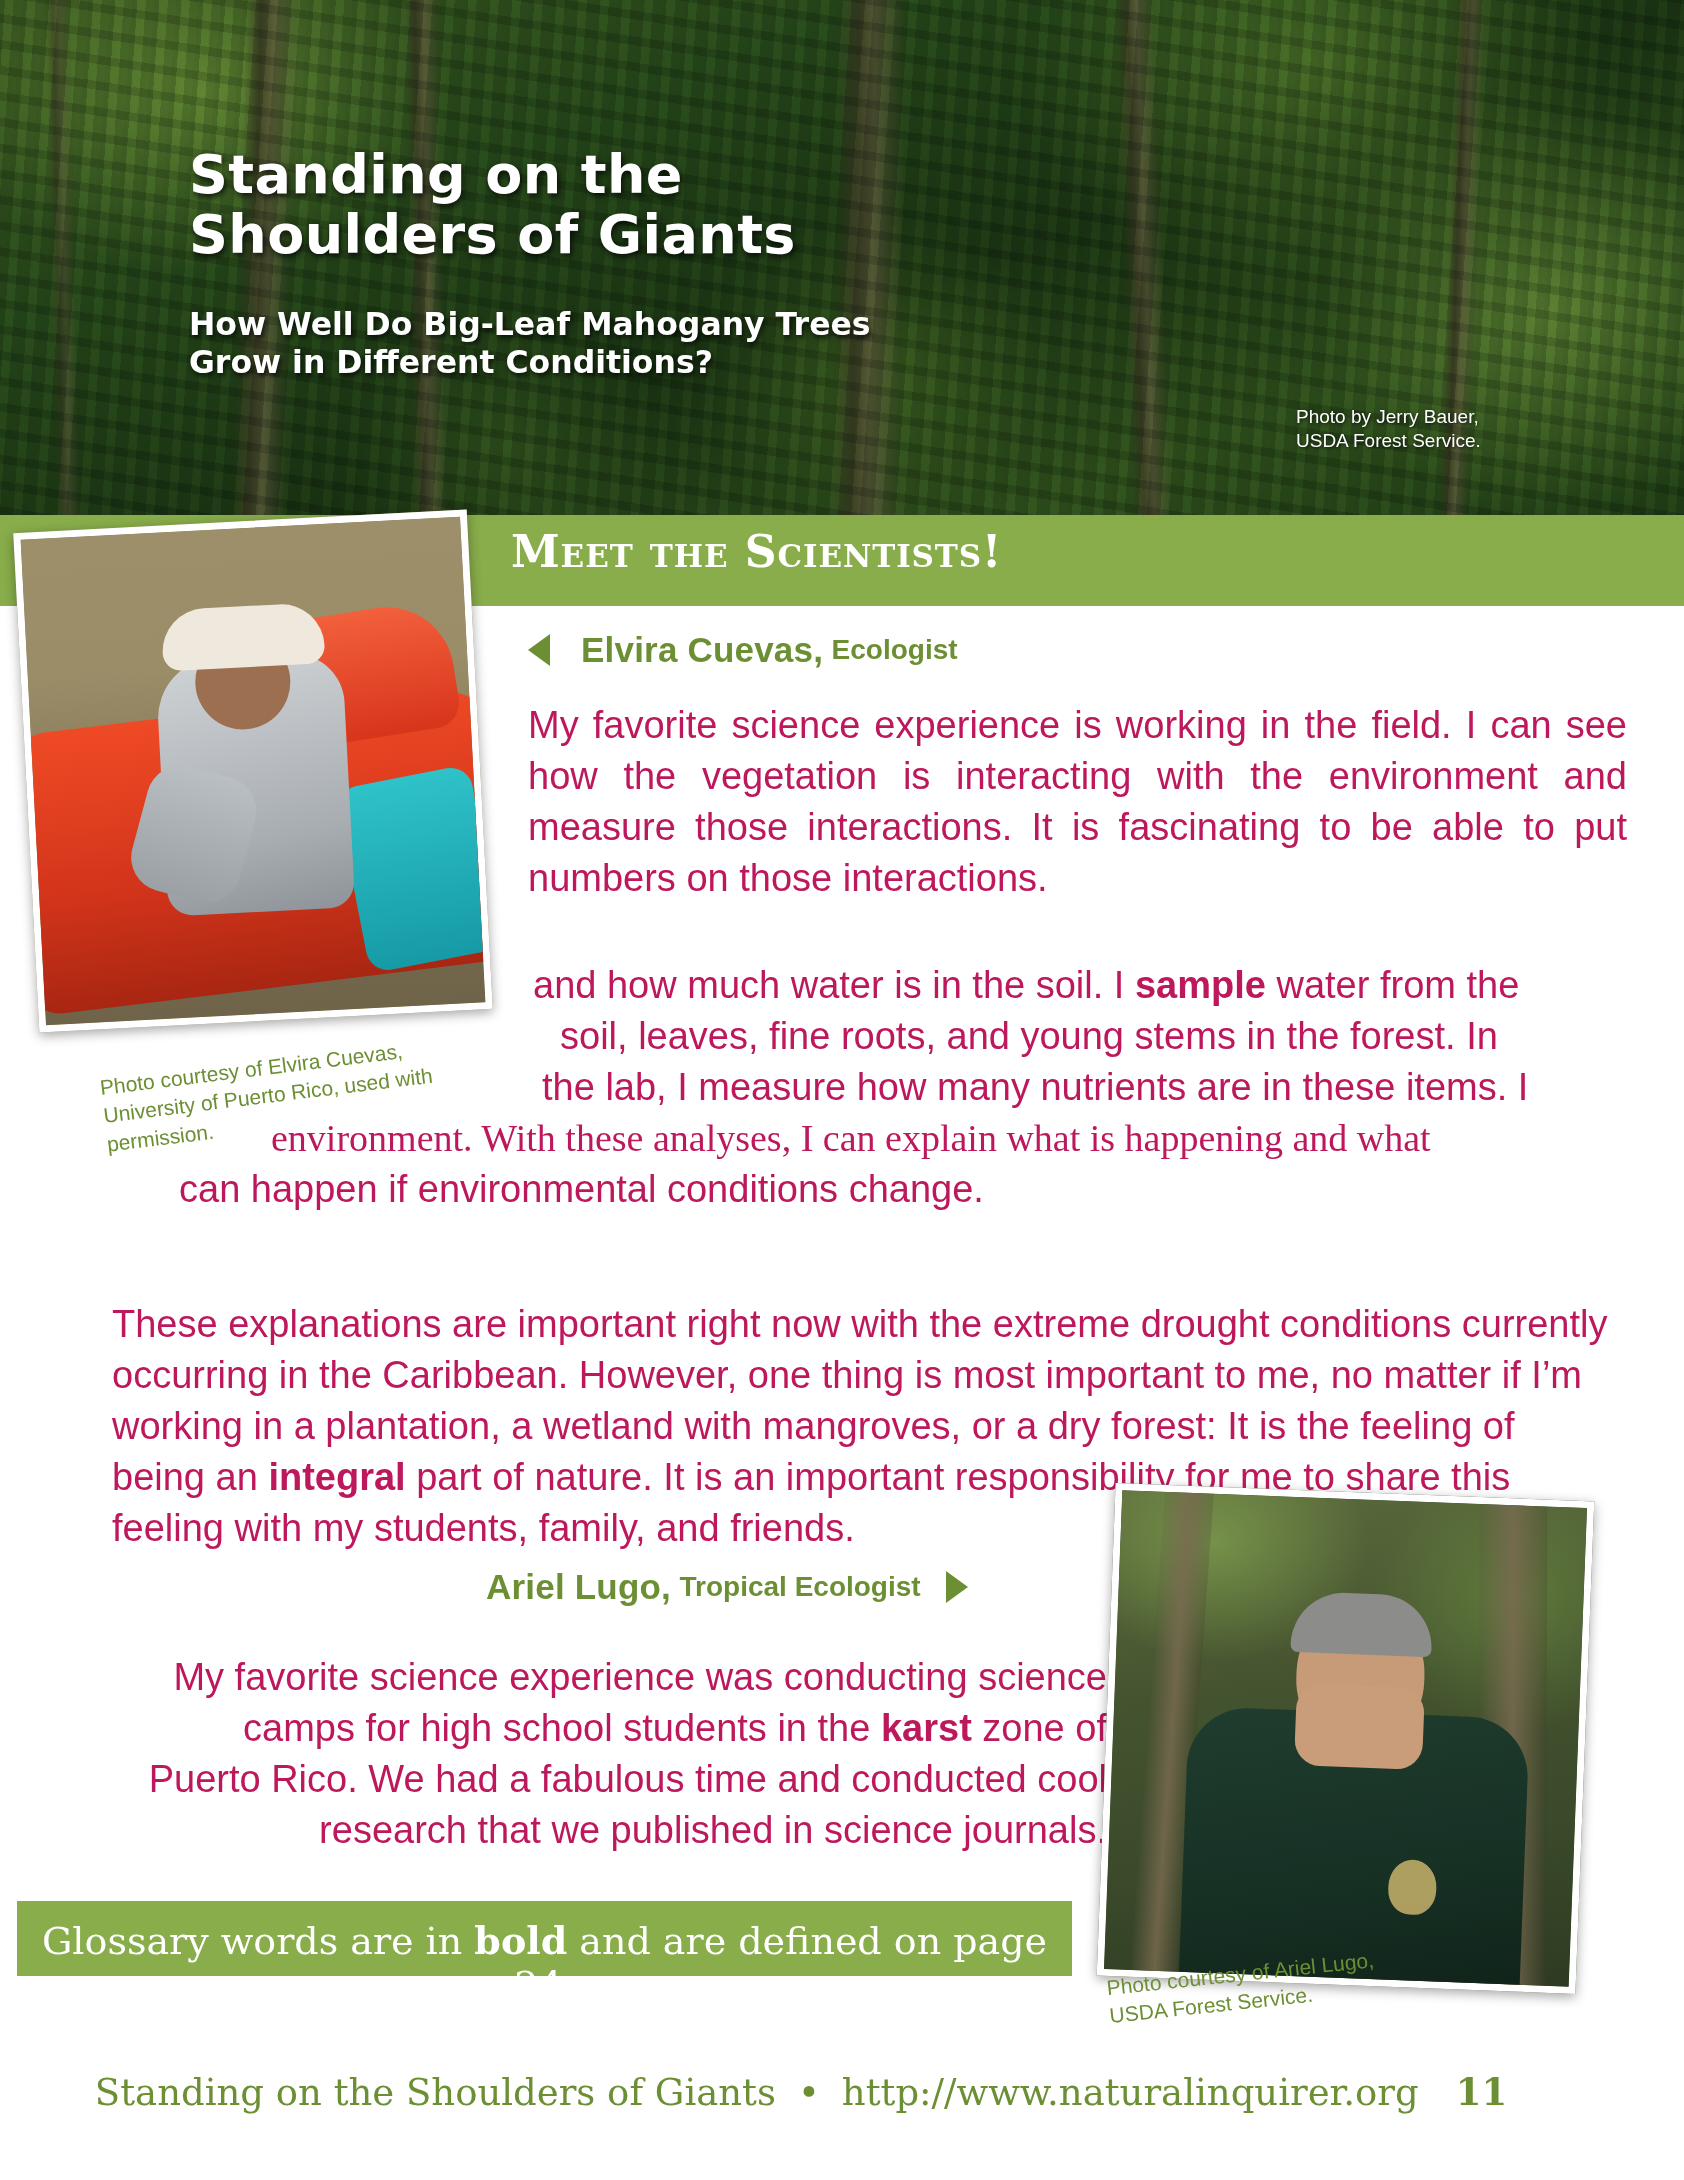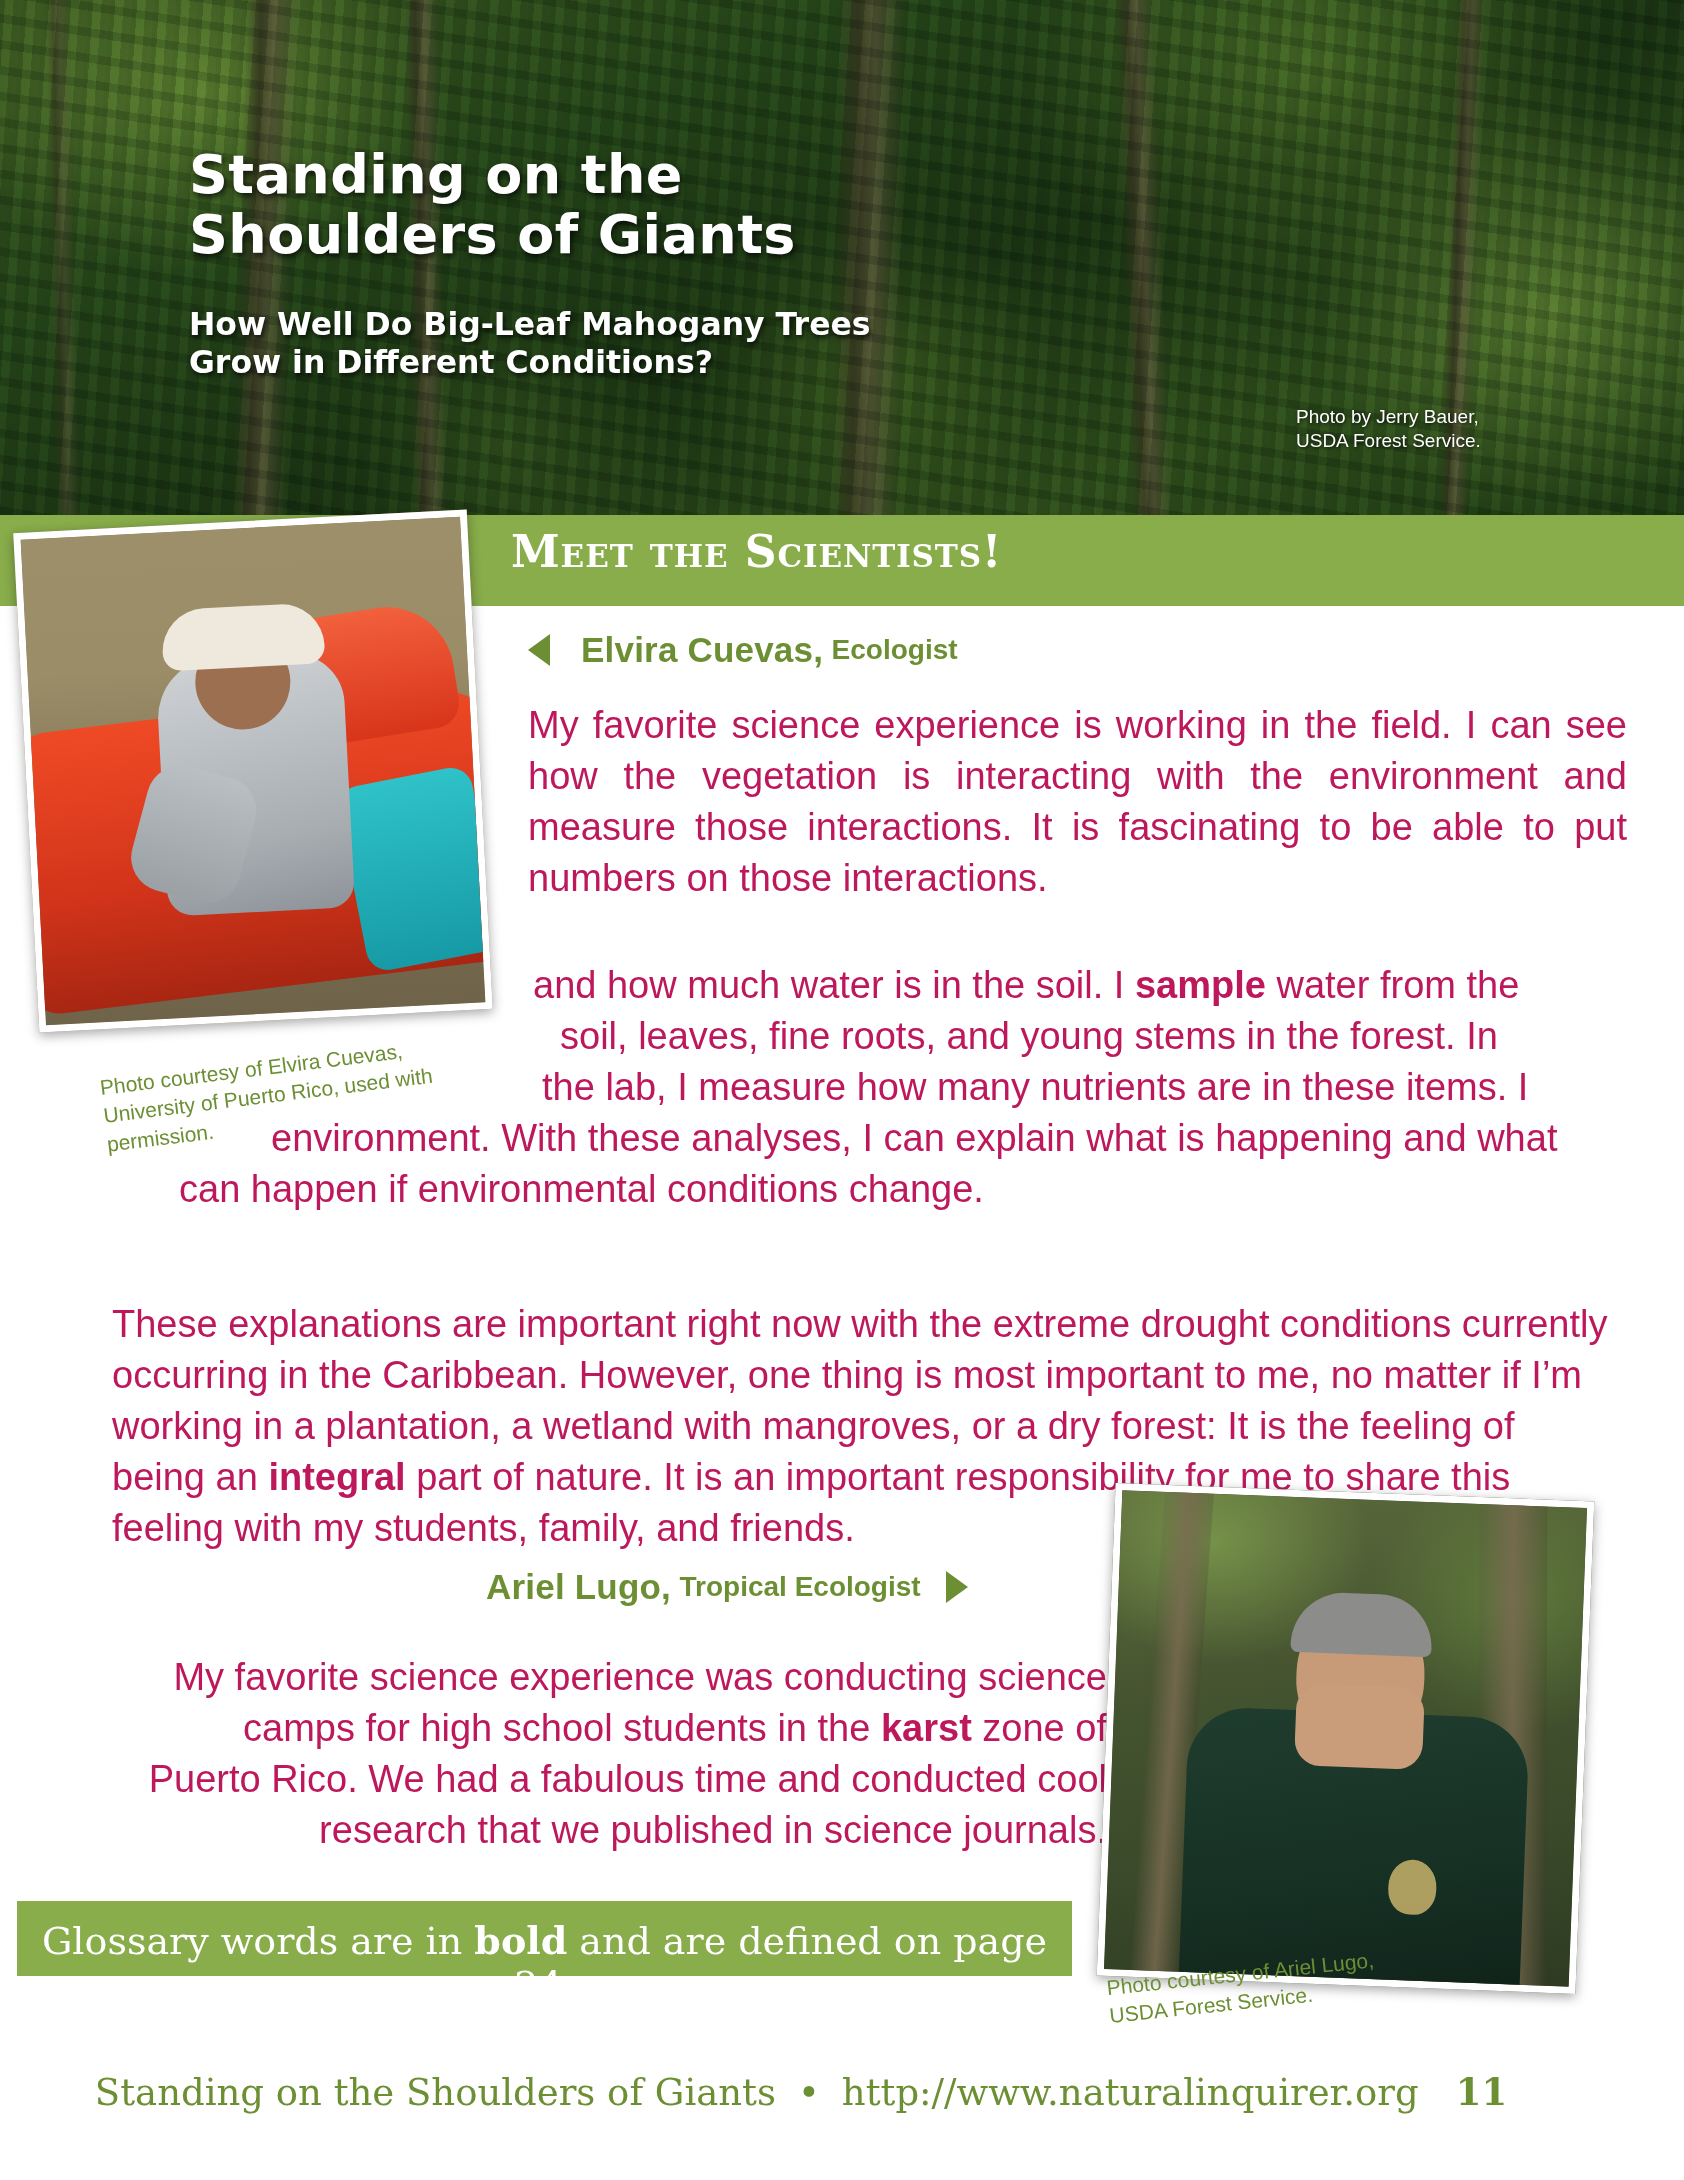--- a/index.html
+++ b/index.html
@@ -441,21 +441,21 @@
 <div class="head-cuevas">
   <span class="arrow-left"></span><span class="sci-name">Elvira Cuevas,</span><span class="sci-role">Ecologist</span>
 </div>
 
 <div class="body-text p1">My favorite science experience is working in the field. I can see how the vegetation is interacting with the environment and measure those interactions. It is fascinating to be able to put numbers on those interactions.</div>
 
 <div class="body-text p2">
   <span class="l" style="padding-left:22px;margin-top:32px;"><span>and how much water is in the soil. I </span><b>sample</b><span> water from the</span></span>
   <span class="l" style="padding-left:49px;">soil, leaves, fine roots, and young stems in the forest. In</span>
   <span class="l" style="padding-left:31px;">the lab, I measure how many nutrients are in these items. I</span>
-  <span class="l" style="margin-left:-240px;">environment. With these analyses, I can explain what is happening and what</span>
+  <span class="l" style="margin-left:-240px;font-family:Liberation Serif, serif;">environment. With these analyses, I can explain what is happening and what</span>
   <span class="l" style="margin-left:-332px;">can happen if environmental conditions change.</span>
 </div>
 
 <div class="body-text p3"><span>These explanations are important right now with the extreme drought conditions currently occurring in the Caribbean. However, one thing is most important to me, no matter if I’m working in a plantation, a wetland with mangroves, or a dry forest: It is the feeling of being an </span><b>integral</b><span> part of nature. It is an important responsibility for me to share this feeling with my students, family, and friends.</span></div>
 
 <div class="head-lugo">
   <span class="sci-name">Ariel Lugo,</span><span class="sci-role">Tropical Ecologist</span><span class="arrow-right"></span>
 </div>
 
 <div class="body-text p4"><span>My favorite science experience was conducting science camps for high school students in the </span><b>karst</b><span> zone of Puerto Rico. We had a fabulous time and conducted cool research that we published in science journals.</span></div>

